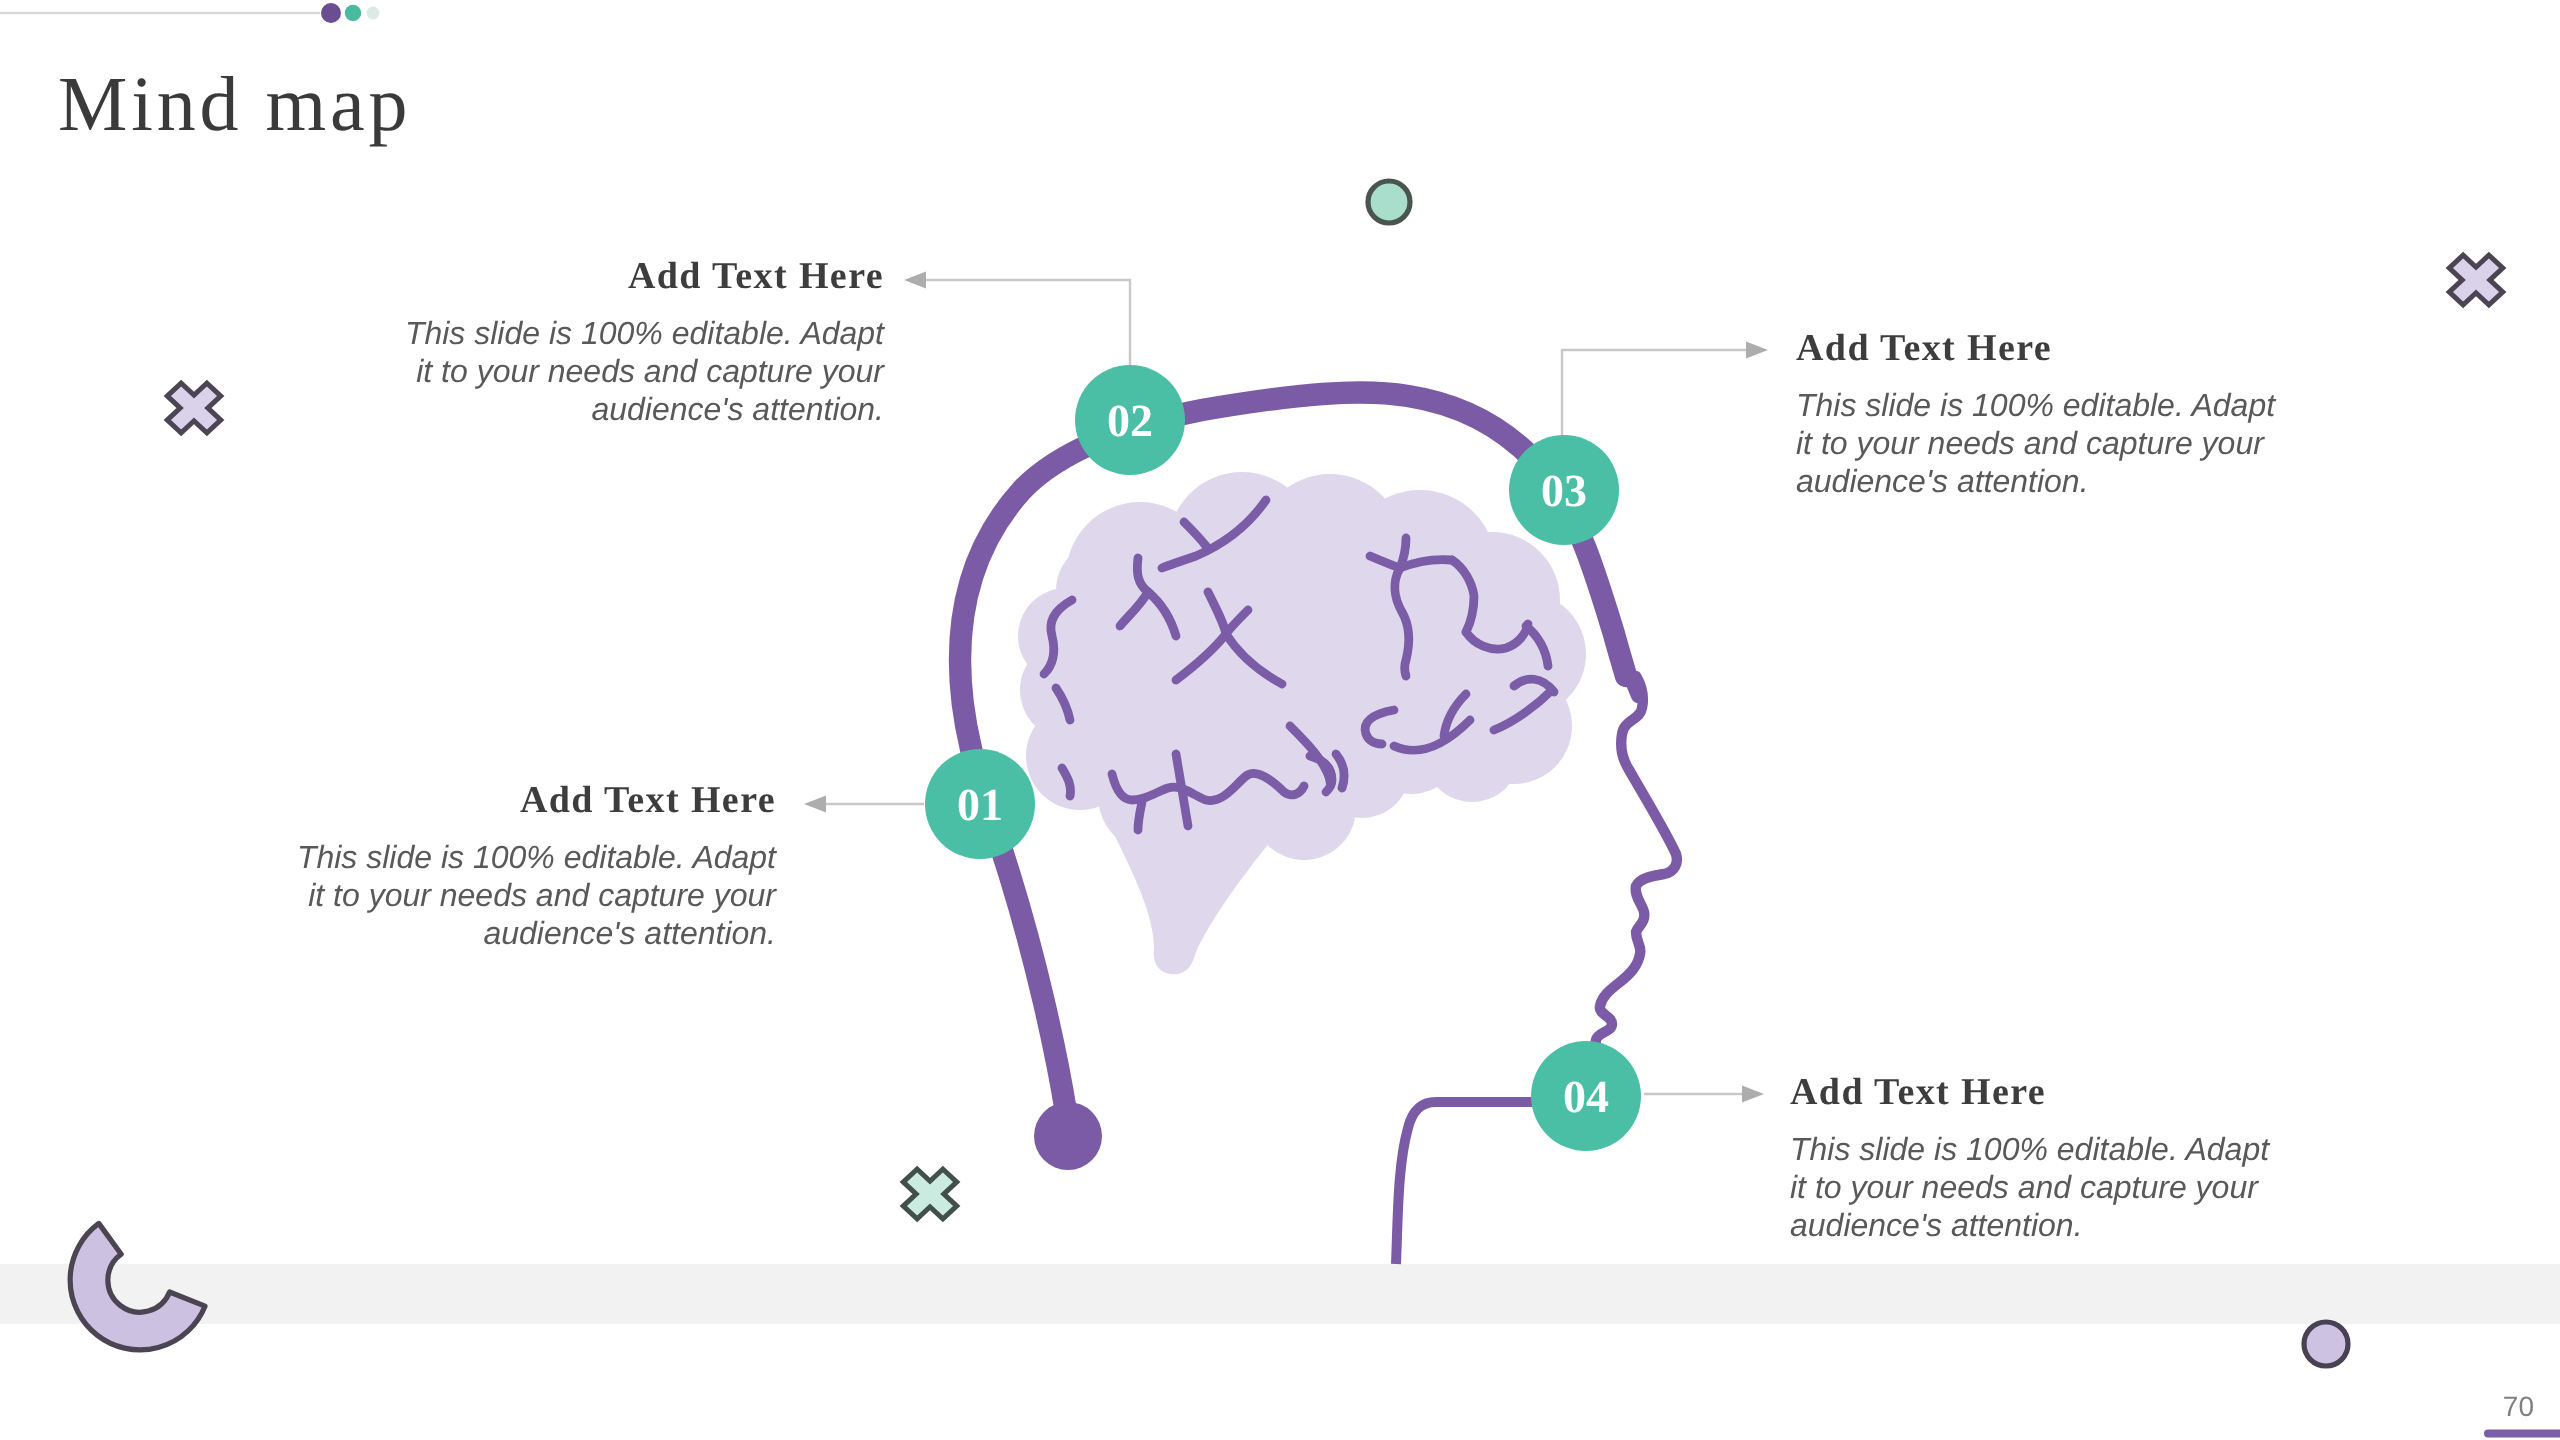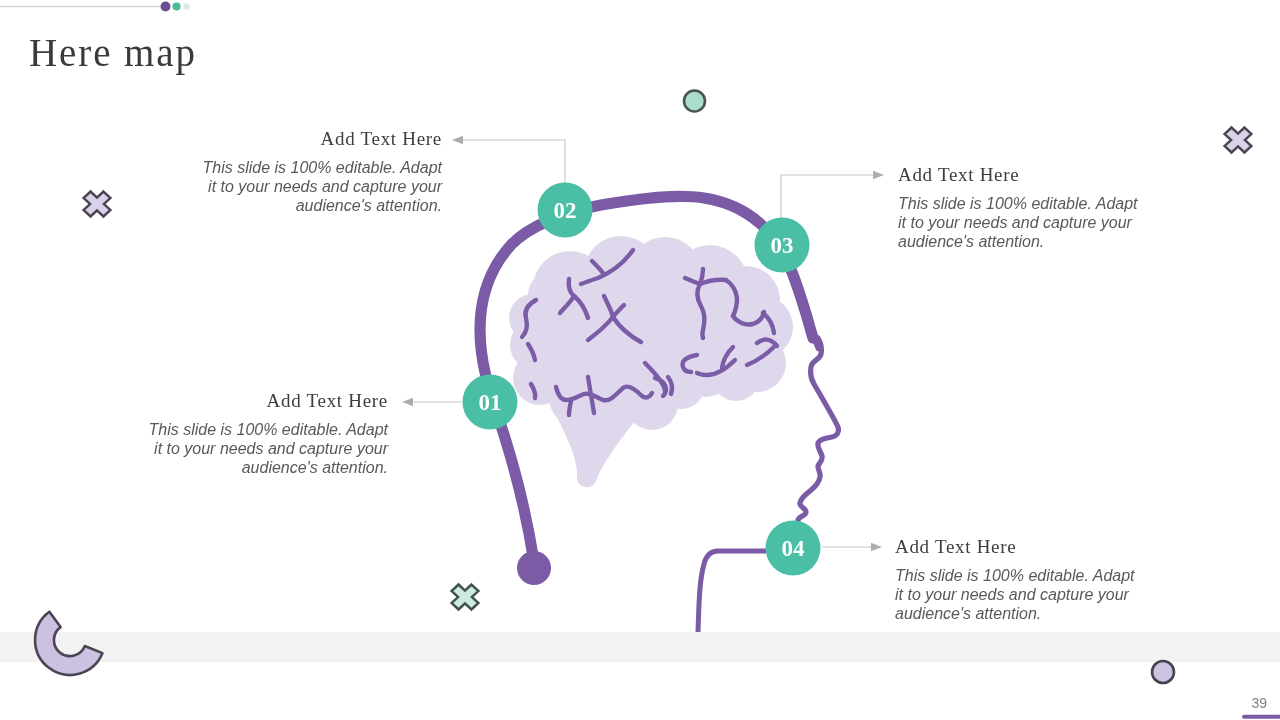--- a/index.html
+++ b/index.html
@@ -2,21 +2,21 @@
 <html><head>
 <meta charset="utf-8">
 <style>
   html,body{margin:0;padding:0;}
   body{width:1280px;height:720px;overflow:hidden;background:#ffffff;position:relative;
        font-family:"Liberation Sans",sans-serif;}
   .abs{position:absolute;}
   #title{left:29px;top:33px;font-family:"Liberation Serif",serif;font-size:39px;
          color:#3a3a3a;line-height:1;letter-spacing:1.9px;}
   .tblock{width:300px;}
-  .tblock h3{margin:0 0 7.5px 0;font-family:"Liberation Serif",serif;font-weight:normal;
+  .tblock h3{margin:0 0 7.5px 0;font-family:"Liberation Serif",serif;font-weight:bold;
              font-size:19px;letter-spacing:0.7px;color:#3d3d3d;}
   .tblock p{margin:0;font-size:16px;line-height:19.2px;color:#595959;font-style:italic;}
   .r{text-align:right;}
   #b02{right:838px;top:128px;}
   #b01{right:892px;top:390px;}
   #b03{left:898px;top:164px;}
   #b04{left:895px;top:536px;}
   #band{left:0;top:632px;width:1280px;height:30px;background:#f2f2f2;}
   #pagenum{right:13px;top:695px;font-size:14px;color:#808080;}
 </style>
@@ -140,32 +140,32 @@
     </g>
     <circle cx="694.5" cy="101" r="10.5" fill="#a9decc" stroke="#4a5550" stroke-width="2.6"></circle>
     <circle cx="1163" cy="672" r="11" fill="#cdc2e2" stroke="#474153" stroke-width="2.6"></circle>
 
     <path d="M 49.4,611.7 A 35,35 0 1 0 102.5,653.1 L 84.8,646 A 16,16 0 1 1 60.6,627.1 Z" fill="#cdc1e1" stroke="#4a4453" stroke-width="2.6" stroke-linejoin="round"></path>
 
     <rect x="1242" y="714.8" width="45" height="4" rx="2" fill="#7a5ea8"></rect>
   </g>
 </svg>
 
-<div id="title" class="abs">Here map</div>
+<div id="title" class="abs">Mind map</div>
 
 <div id="b02" class="abs tblock r">
   <h3>Add Text Here</h3>
   <p>This slide is 100% editable. Adapt<br>it to your needs and capture your<br>audience's attention.</p>
 </div>
 <div id="b01" class="abs tblock r">
   <h3>Add Text Here</h3>
   <p>This slide is 100% editable. Adapt<br>it to your needs and capture your<br>audience's attention.</p>
 </div>
 <div id="b03" class="abs tblock">
   <h3>Add Text Here</h3>
   <p>This slide is 100% editable. Adapt<br>it to your needs and capture your<br>audience's attention.</p>
 </div>
 <div id="b04" class="abs tblock">
   <h3>Add Text Here</h3>
   <p>This slide is 100% editable. Adapt<br>it to your needs and capture your<br>audience's attention.</p>
 </div>
 
-<div id="pagenum" class="abs">39</div>
+<div id="pagenum" class="abs">70</div>
 
 </body></html>

